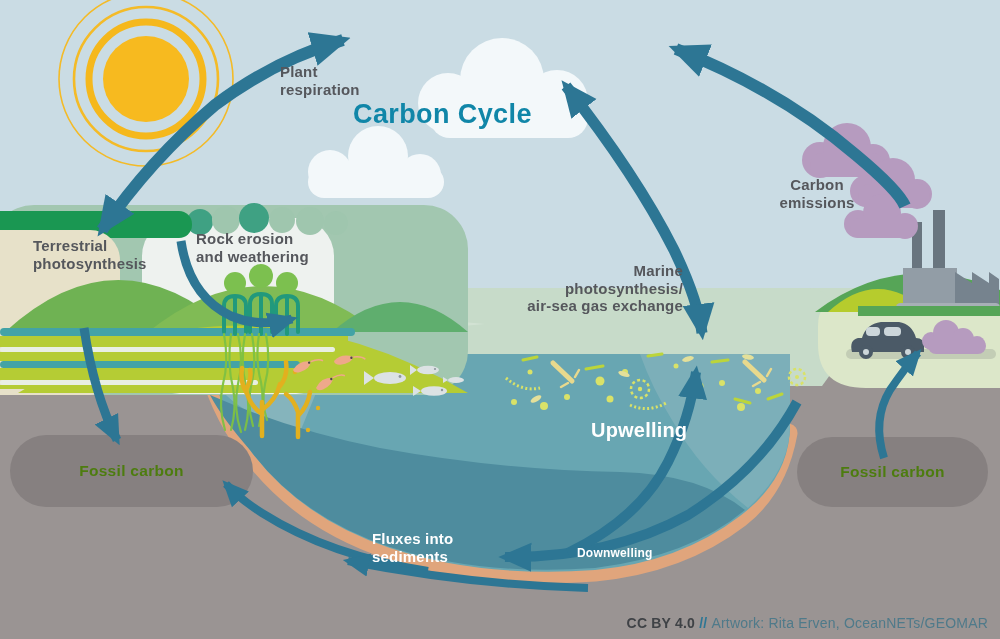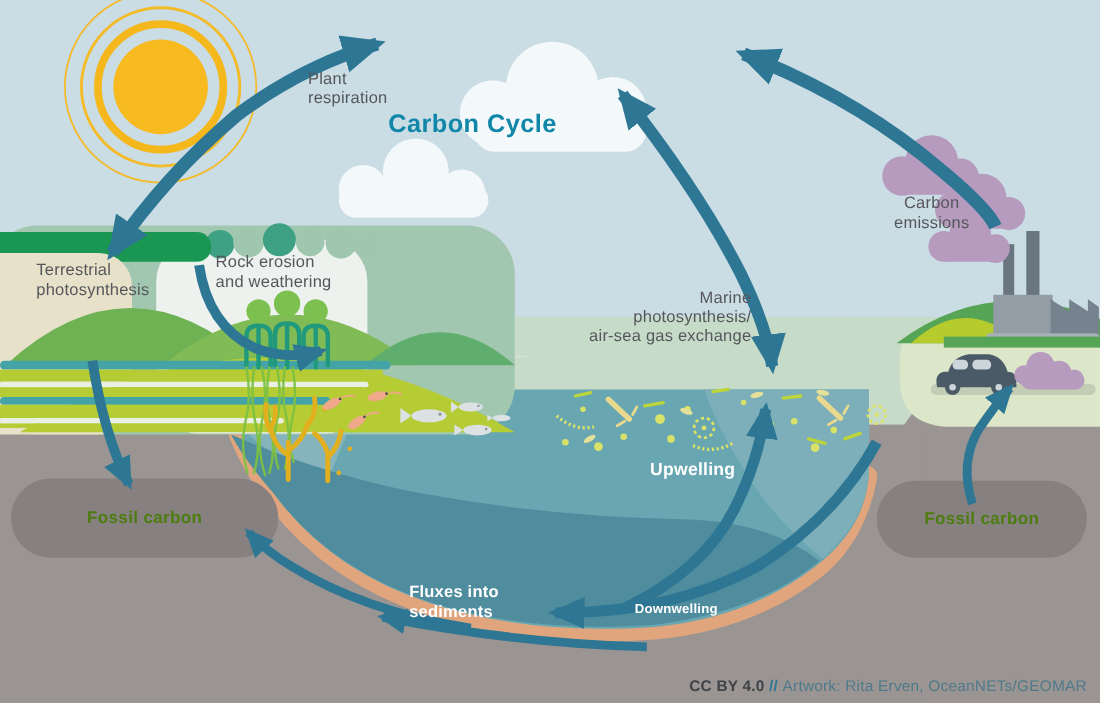--- a/index.html
+++ b/index.html
@@ -2,29 +2,29 @@
 <html><head>
 <meta charset="utf-8">
 <style>
   html,body{margin:0;padding:0;background:#e8e8e8;}
   .stage{
     position:relative;width:1000px;height:639px;overflow:hidden;
     font-family:"Liberation Sans",sans-serif;background:#cadce4;
   }
   .scene{position:absolute;left:0;top:0;width:1000px;height:639px;}
   .lbl{
-    position:absolute;font-weight:400;font-size:15px;line-height:1.18;
+    position:absolute;font-weight:700;font-size:15px;line-height:1.18;
     color:#55575c;letter-spacing:.2px;white-space:nowrap;
   }
   .lbl span{display:block;}
   .lbl.white{color:#ffffff;font-weight:700;}
   .lbl.right{text-align:right;}
   .lbl.center{text-align:center;}
   .title{
-    position:absolute;left:353px;top:99px;font-size:23px;font-weight:800;
+    position:absolute;left:353px;top:99px;font-size:27px;font-weight:800;
     color:#1086a8;letter-spacing:.4px;white-space:nowrap;
   }
   .pill-label{
     position:absolute;display:flex;align-items:center;justify-content:center;
     color:#4d7c0f;font-weight:600;font-size:15.5px;letter-spacing:.3px;
   }
   .credit{
     position:absolute;right:12px;bottom:8px;font-size:14px;letter-spacing:.2px;
     color:#4f7a8a;white-space:nowrap;
   }
@@ -306,26 +306,26 @@
   <span>Marine</span>
   <span>photosynthesis/</span>
   <span>air-sea gas exchange</span>
 </div>
 
 <div class="lbl" style="left:196px;top:230px;">
   <span>Rock erosion</span>
   <span>and weathering</span>
 </div>
 
-<div class="lbl center" style="left:796px;top:176px;width:102px;">
+<div class="lbl center" style="left:766px;top:176px;width:102px;">
   <span>Carbon</span>
   <span>emissions</span>
 </div>
 
-<div class="lbl white" style="left:591px;top:419px;font-size:16px;">Upwelling</div>
+<div class="lbl white" style="left:591px;top:419px;font-size:20px;">Upwelling</div>
 
 <div class="lbl white" style="left:577px;top:546px;font-size:12px;">Downwelling</div>
 
 <div class="lbl white" style="left:372px;top:530px;">
   <span>Fluxes into</span>
   <span>sediments</span>
 </div>
 
 <div class="pill-label" style="left:10px;top:435px;width:243px;height:72px;">Fossil carbon</div>
 

